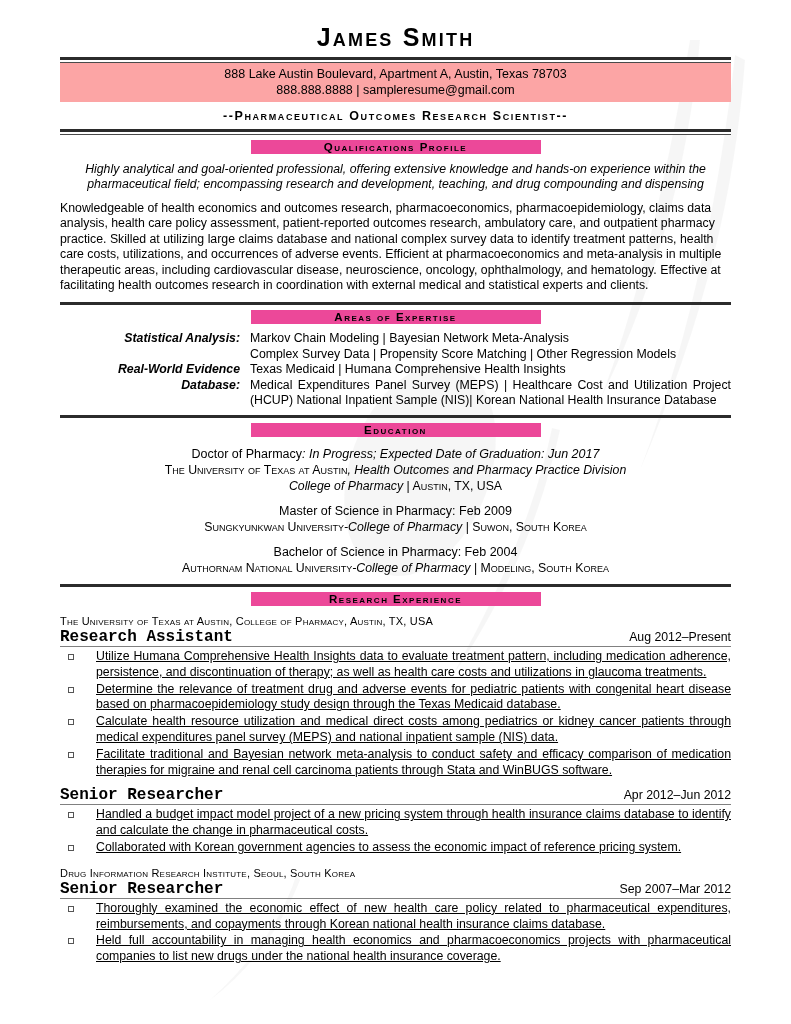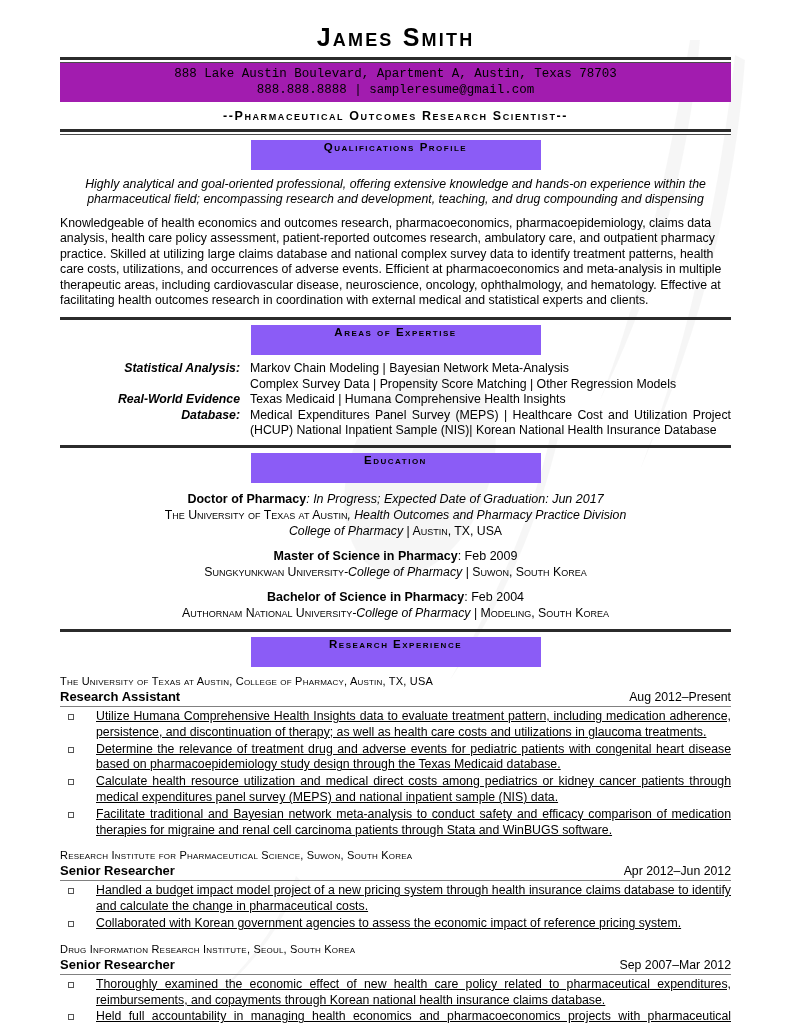--- a/index.html
+++ b/index.html
@@ -55,47 +55,46 @@
   }
   .rule-thin {
     border: 0;
     border-top: 1px solid #4a4a4a;
     margin: 0;
     height: 0;
   }
   .rule-gap { height: 2px; background: #ffffff; }
 
   .contact {
-    background: #a21caf;
+    background: #fca5a5;
     text-align: center;
     font-size: 12.5px;
     line-height: 16px;
     padding: 3px 0 4px 0;
-    font-family: Liberation Mono, monospace;
   }
 
   .tagline {
     text-align: center;
     font-size: 12.5px;
     font-weight: bold;
     font-variant: small-caps;
     letter-spacing: 1.6px;
     padding: 7px 0 6px 0;
   }
 
   
   .section-head {
     text-align: center;
     padding: 2px 0 2px 0;
     margin-top: 0;
   }
   .section-head span {
     display: inline-block;
-    background: #8b5cf6;
-    padding: 1px 0 17px 0;
+    background: #ec4899;
+    padding: 1px 0 1px 0;
     width: 290px;
     font-size: 11.5px;
     font-weight: bold;
     font-variant: small-caps;
     letter-spacing: 1.5px;
   }
   .sec-divider {
     border: 0;
     border-top: 3px solid #2b2b2b;
     margin: 0;
@@ -144,21 +143,21 @@
   .exp-value .just { text-align: justify; text-align-last: left; }
 
   
   .education { padding: 6px 0 4px 0; }
   .edu-block { text-align: center; padding-bottom: 9px; }
   .edu-block:last-child { padding-bottom: 4px; }
   .edu-degree {
     font-size: 12.5px;
     line-height: 16px;
   }
-  .edu-degree b { font-weight: bold; margin-top: 15px; }
+  .edu-degree b { font-weight: normal; margin-top: 15px; }
   .edu-degree i { font-style: italic; }
   .edu-school {
     font-size: 12.3px;
     line-height: 16px;
   }
   .sc { font-variant: small-caps; }
   .edu-school i { font-style: italic; }
 
   
   .experience { padding: 4px 0 0 0; }
@@ -170,23 +169,24 @@
     letter-spacing: 0.2px;
   }
   .job-titlerow {
     display: flex;
     justify-content: space-between;
     align-items: baseline;
     border-bottom: 1px solid #808080;
     padding-bottom: 1px;
   }
   .job-title {
-    font-size: 13px;
-    font-weight: bold;
-    line-height: 16px;
+    font-size: 16px;
+    font-weight: bold;
+    line-height: 16px;
+    font-family: Liberation Mono, monospace;
   }
   .job-dates {
     font-size: 12.3px;
     line-height: 16px;
   }
   .bullets {
     list-style: none;
     margin: 0;
     padding: 2px 0 6px 0;
   }
@@ -332,21 +332,20 @@
       </div>
       <ul class="bullets">
         <li><span class="bsq"></span><span>Utilize Humana Comprehensive Health Insights data to evaluate treatment pattern, including medication adherence, persistence, and discontinuation of therapy; as well as health care costs and utilizations in glaucoma treatments.</span></li>
         <li><span class="bsq"></span><span>Determine the relevance of treatment drug and adverse events for pediatric patients with congenital heart disease based on pharmacoepidemiology study design through the Texas Medicaid database.</span></li>
         <li><span class="bsq"></span><span>Calculate health resource utilization and medical direct costs among pediatrics or kidney cancer patients through medical expenditures panel survey (MEPS) and national inpatient sample (NIS) data.</span></li>
         <li><span class="bsq"></span><span>Facilitate traditional and Bayesian network meta-analysis to conduct safety and efficacy comparison of medication therapies for migraine and renal cell carcinoma patients through Stata and WinBUGS software.</span></li>
       </ul>
     </div>
 
     <div class="job">
-      <div class="job-company">Research Institute for Pharmaceutical Science, Suwon, South Korea</div>
       <div class="job-titlerow">
         <div class="job-title">Senior Researcher</div>
         <div class="job-dates">Apr 2012–Jun 2012</div>
       </div>
       <ul class="bullets">
         <li><span class="bsq"></span><span>Handled a budget impact model project of a new pricing system through health insurance claims database to identify and calculate the change in pharmaceutical costs.</span></li>
         <li><span class="bsq"></span><span>Collaborated with Korean government agencies to assess the economic impact of reference pricing system.</span></li>
       </ul>
     </div>
 

